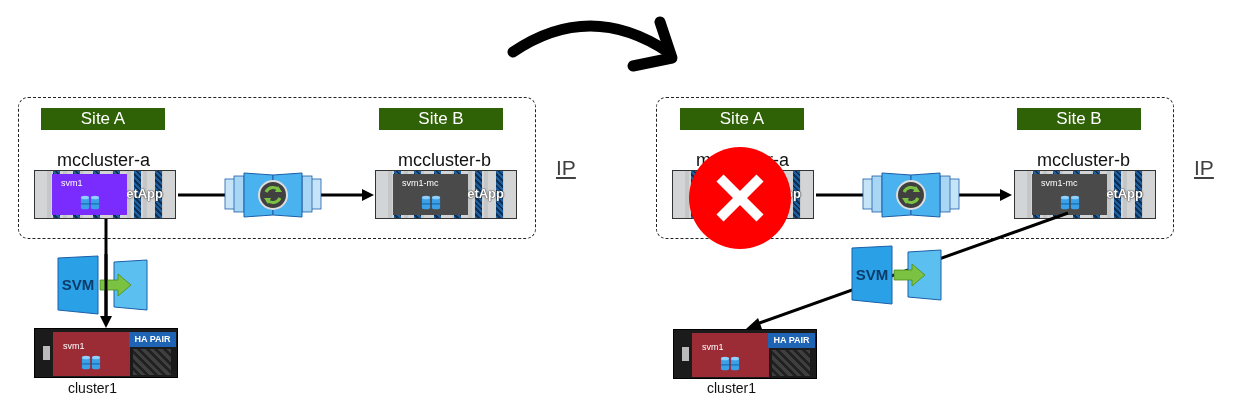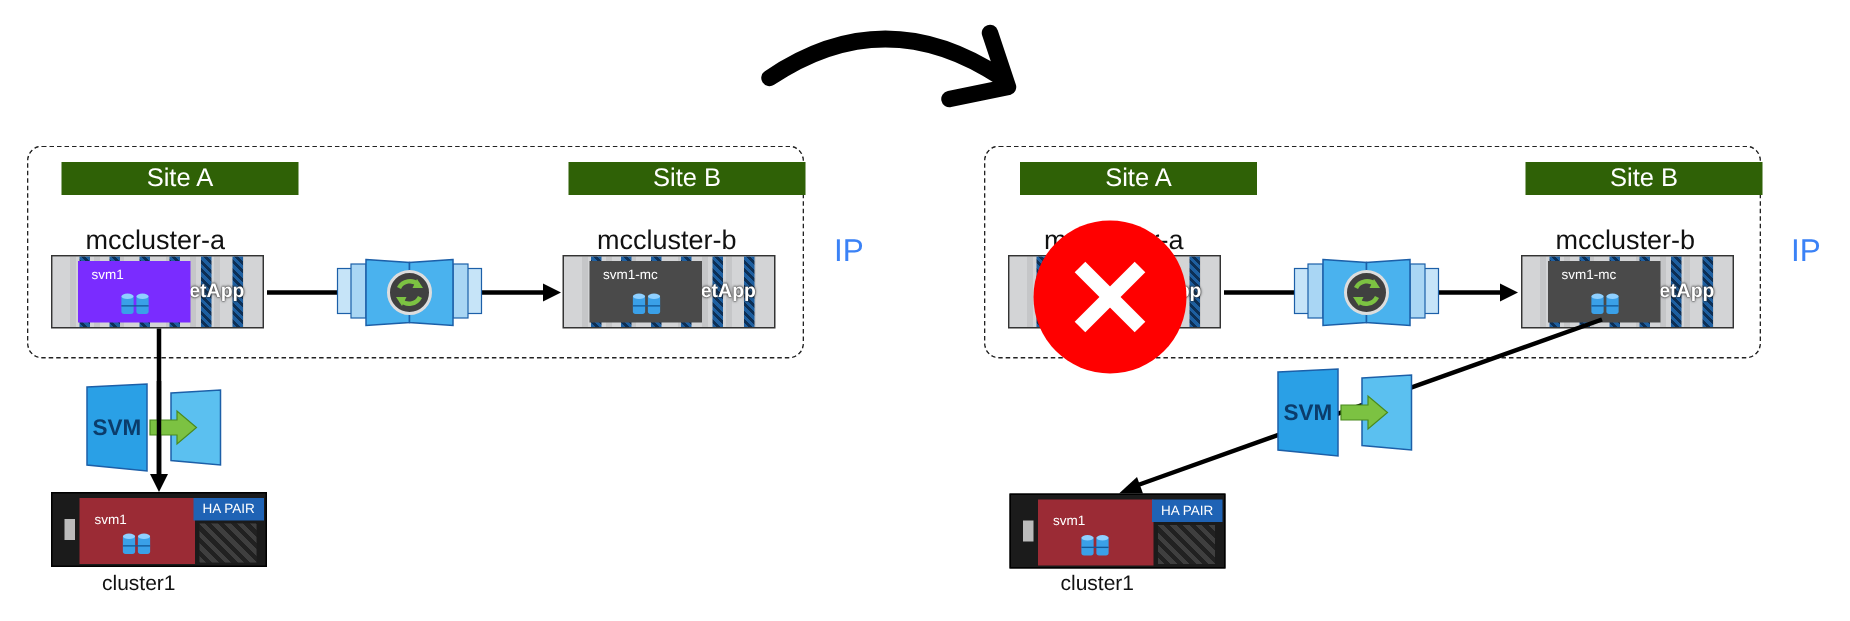--- a/index.html
+++ b/index.html
@@ -1,34 +1,34 @@
 <!DOCTYPE html>
 <html><head>
 <meta charset="utf-8">
 <style>
   html, body { margin:0; padding:0; background:#ffffff; }
   body { width:1233px; height:414px; position:relative; overflow:hidden; font-family:"Liberation Sans", sans-serif; }
   .site-box { position:absolute; border:1.5px dashed #222; border-radius:10px; }
-  .site-label { position:absolute; background:#2f6106; color:#fff; font-size:17px; text-align:center; line-height:22px; height:22px; width:158px; }
+  .site-label { position:absolute; background:#2f6106; color:#fff; font-size:17px; text-align:center; line-height:22px; height:22px; width:124px; }
   .cluster-name { position:absolute; font-size:18px; color:#111; white-space:nowrap; }
-  .ip-label { position:absolute; font-size:21px; color:#3b82f6; }
+  .ip-label { position:absolute; font-size:21px; color:#404040;text-decoration:underline; }
   .mc-box { position:absolute; width:142px; height:49px; border:1.5px solid #333; box-sizing:border-box;
     background: repeating-linear-gradient(90deg, #d3d4d6 0 12px, #c5c6c8 12px 16px); }
   .stripe { position:absolute; top:0; bottom:0; width:7px;
     background: repeating-linear-gradient(45deg, #1e5fa0 0 2px, #0d2f55 2px 4px); }
   .netapp { position:absolute; right:12px; top:15px; font-size:13px; font-weight:bold; color:#fff;
     text-shadow: 0 0 2px #333, 0 0 1px #000; }
   .svm-inner { position:absolute; top:3px; left:17px; width:75px; height:41px; }
   .svm-inner .svm-name { position:absolute; left:9px; top:4px; font-size:9px; color:#fff; }
   .db { position:absolute; width:20px; height:18px; }
   .ha-box { position:absolute; width:144px; height:50px; background:#1b1b1b; border:1px solid #000; box-sizing:border-box; }
   .ha-svm { position:absolute; left:18px; top:3px; width:77px; height:44px; background:#9b2b35; }
   .ha-svm .svm-name { position:absolute; left:10px; top:9px; font-size:9px; color:#fff; }
   .ha-badge { position:absolute; right:1px; top:3px; width:47px; height:15px; background:#1f63b5; color:#fff;
-    font-size:9px; font-weight:normal; text-align:center; line-height:15px; }
+    font-size:9px; font-weight:bold; text-align:center; line-height:15px; }
   .ha-grill { position:absolute; right:6px; top:20px; width:38px; height:26px;
     background: repeating-linear-gradient(45deg, #444 0 3px, #222 3px 6px), #222; opacity:.9; }
   .ha-handle { position:absolute; left:8px; top:17px; width:7px; height:14px; background:#bbb; }
   .cluster1-name { position:absolute; font-size:14px; color:#111; }
   svg { position:absolute; overflow:visible; }
 </style>
 </head>
 <body>
 
 <svg width="1233" height="414" style="left:0;top:0;pointer-events:none">

